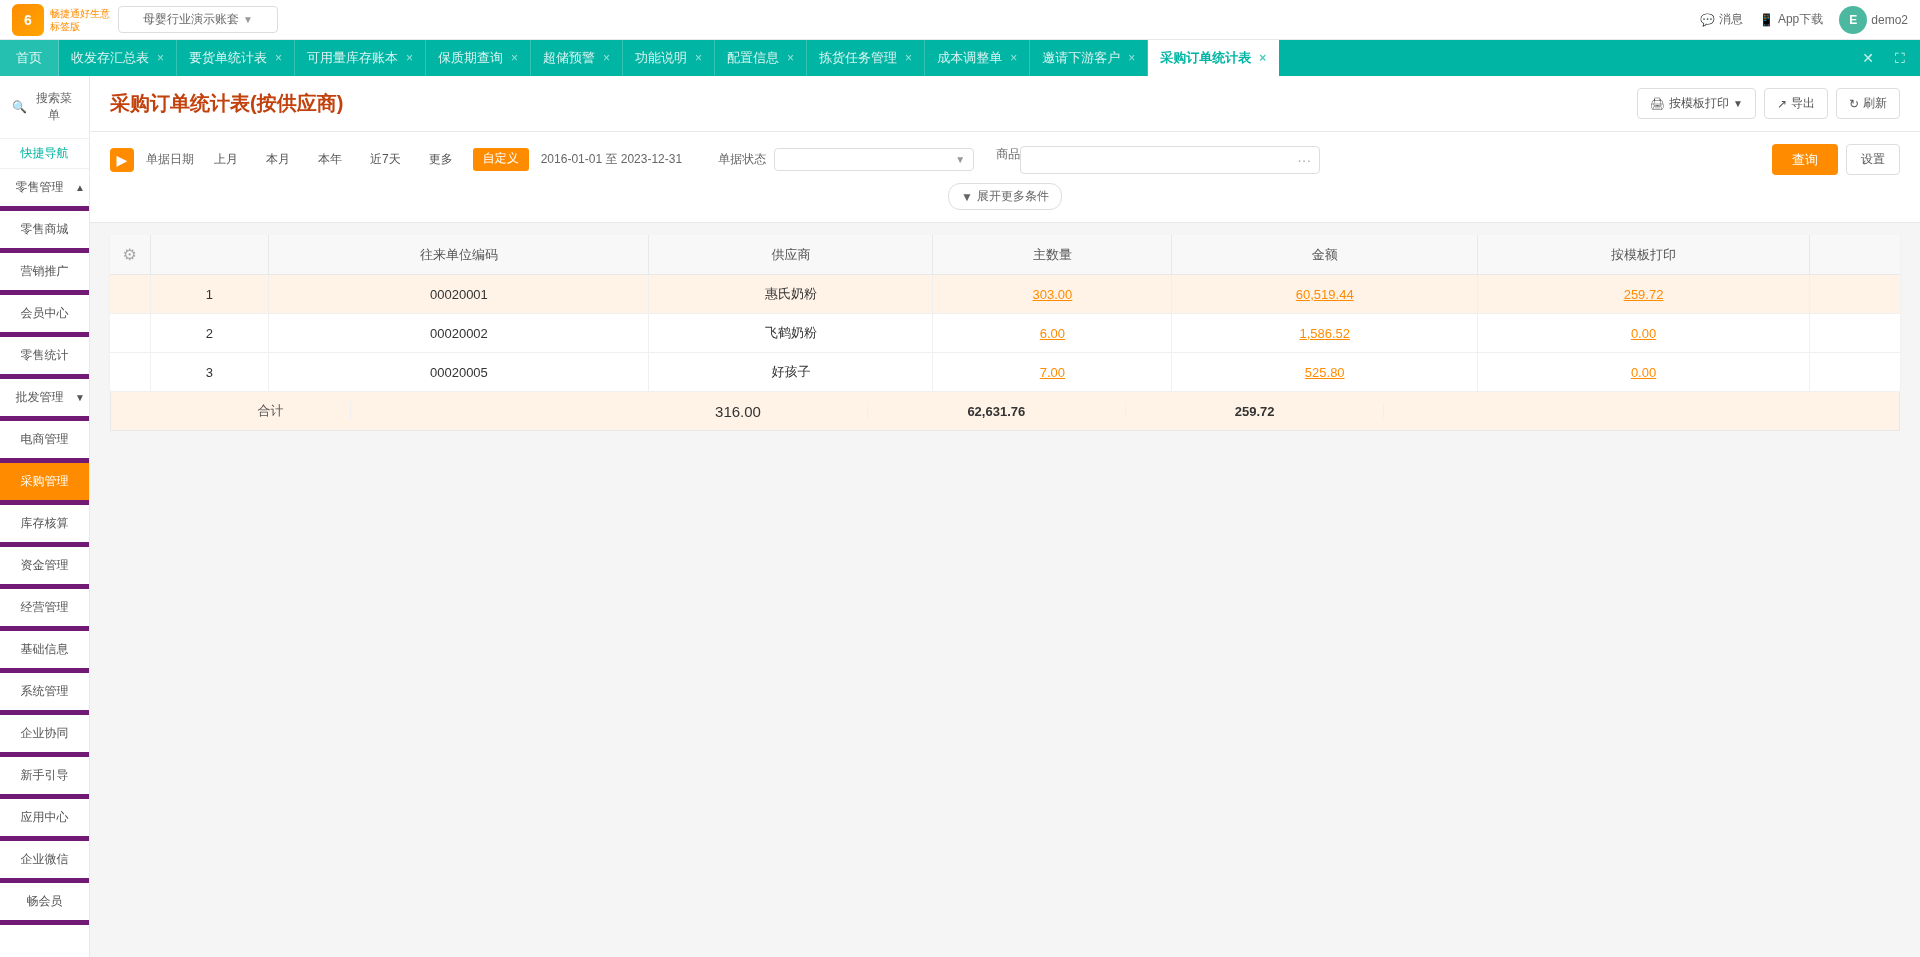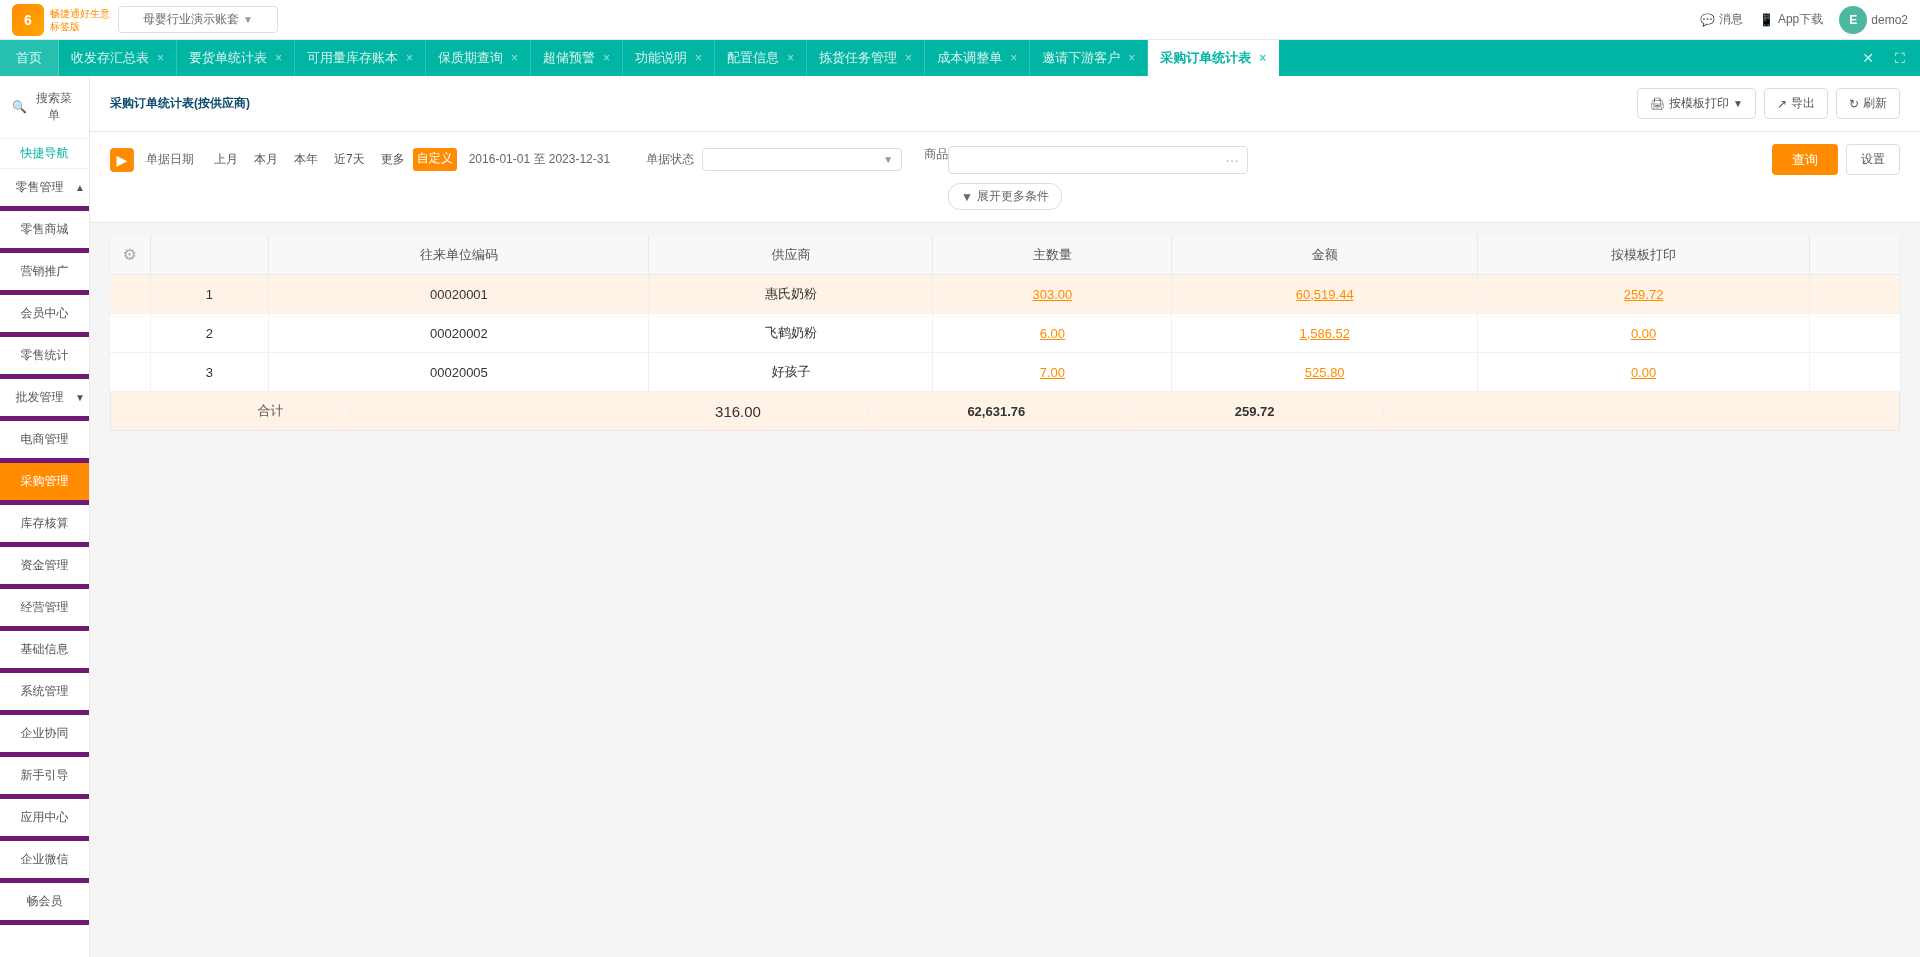--- a/index.html
+++ b/index.html
@@ -35,34 +35,34 @@
     .sidebar-search-btn { width: 100%; padding: 6px; text-align: center; font-size: 12px; color: #666; cursor: pointer; display: flex; align-items: center; justify-content: center; gap: 4px; }
     .sidebar-nav-btn { padding: 6px; text-align: center; font-size: 12px; color: #00b5a3; cursor: pointer; border-bottom: 1px solid #f0f0f0; }
     .sidebar-item { padding: 10px 4px; text-align: center; font-size: 12px; color: #555; cursor: pointer; border-bottom: 5px solid #701a75; transition: background 0.2s; display: flex; align-items: center; justify-content: space-between; }
     .sidebar-item.active { background: #ff8c00; color: white; }
     .sidebar-item .item-label { flex: 1; text-align: center; }
     .sidebar-item .arrow { font-size: 10px; }
 
     
     .content { flex: 1; display: flex; flex-direction: column; overflow: hidden; background: #f5f5f5; }
     .page-header { background: #fff; padding: 12px 20px; border-bottom: 1px solid #e8e8e8; display: flex; align-items: center; justify-content: space-between; }
-    .page-title { font-size: 12px; font-weight: bold; color: #0c4a6e; }
+    .page-title { font-size: 20px; font-weight: bold; color: #c2410c; }
     .page-actions { display: flex; align-items: center; gap: 8px; }
     .btn-print { display: flex; align-items: center; gap: 4px; padding: 6px 12px; border: 1px solid #ddd; border-radius: 4px; cursor: pointer; font-size: 12px; background: #fff; color: #555; }
     .btn-export { display: flex; align-items: center; gap: 4px; padding: 6px 12px; border: 1px solid #ddd; border-radius: 4px; cursor: pointer; font-size: 12px; background: #fff; color: #555; }
     .btn-refresh { display: flex; align-items: center; gap: 4px; padding: 6px 12px; border: 1px solid #ddd; border-radius: 4px; cursor: pointer; font-size: 12px; background: #fff; color: #555; }
 
     
     .filter-area { background: #fff; padding: 12px 20px; border-bottom: 1px solid #e8e8e8; }
     .filter-row { display: flex; align-items: center; gap: 12px; margin-bottom: 8px; }
     .filter-expand-btn { width: 24px; height: 24px; background: #ff8c00; color: white; border: none; border-radius: 4px; cursor: pointer; display: flex; align-items: center; justify-content: center; font-size: 14px; }
     .filter-label { font-size: 12px; color: #666; white-space: nowrap; }
-    .filter-date-shortcuts { display: flex; gap: 0; }
+    .filter-date-shortcuts { display: flex; gap: 12px; }
     .date-shortcut { padding: 3px 8px; font-size: 12px; color: #555; cursor: pointer; border-radius: 3px; }
-    .date-range-badge { background: #ff8c00; color: white; padding: 2px 4px; border-radius: 3px; font-size: 12px; cursor: pointer; }
+    .date-range-badge { background: #ff8c00; color: white; padding: 2px 10px; border-radius: 3px; font-size: 12px; cursor: pointer; }
     .date-range-text { font-size: 12px; color: #666; }
     .filter-select { display: flex; align-items: center; gap: 8px; margin-left: 24px; }
     .select-field { border: 1px solid #ddd; border-radius: 4px; padding: 5px 8px; font-size: 12px; min-width: 200px; display: flex; align-items: center; justify-content: space-between; cursor: pointer; background: #fff; }
     .filter-goods { display: flex; align-items: flex-start; gap: 0; margin-left: 10px; }
     .goods-field { border: 1px solid #ddd; border-radius: 4px; padding: 5px 8px; font-size: 12px; min-width: 300px; display: flex; align-items: center; justify-content: space-between; cursor: pointer; background: #fff; }
     .btn-query { background: #ff8c00; color: white; border: none; border-radius: 4px; padding: 6px 20px; font-size: 13px; cursor: pointer; }
     .btn-settings { background: #fff; color: #555; border: 1px solid #ddd; border-radius: 4px; padding: 6px 14px; font-size: 12px; cursor: pointer; }
     .filter-expand-row { display: flex; justify-content: center; align-items: center; }
     .expand-more-btn { display: flex; align-items: center; gap: 4px; padding: 4px 12px; border: 1px solid #ddd; border-radius: 12px; font-size: 12px; color: #666; cursor: pointer; background: #fff; }
 

